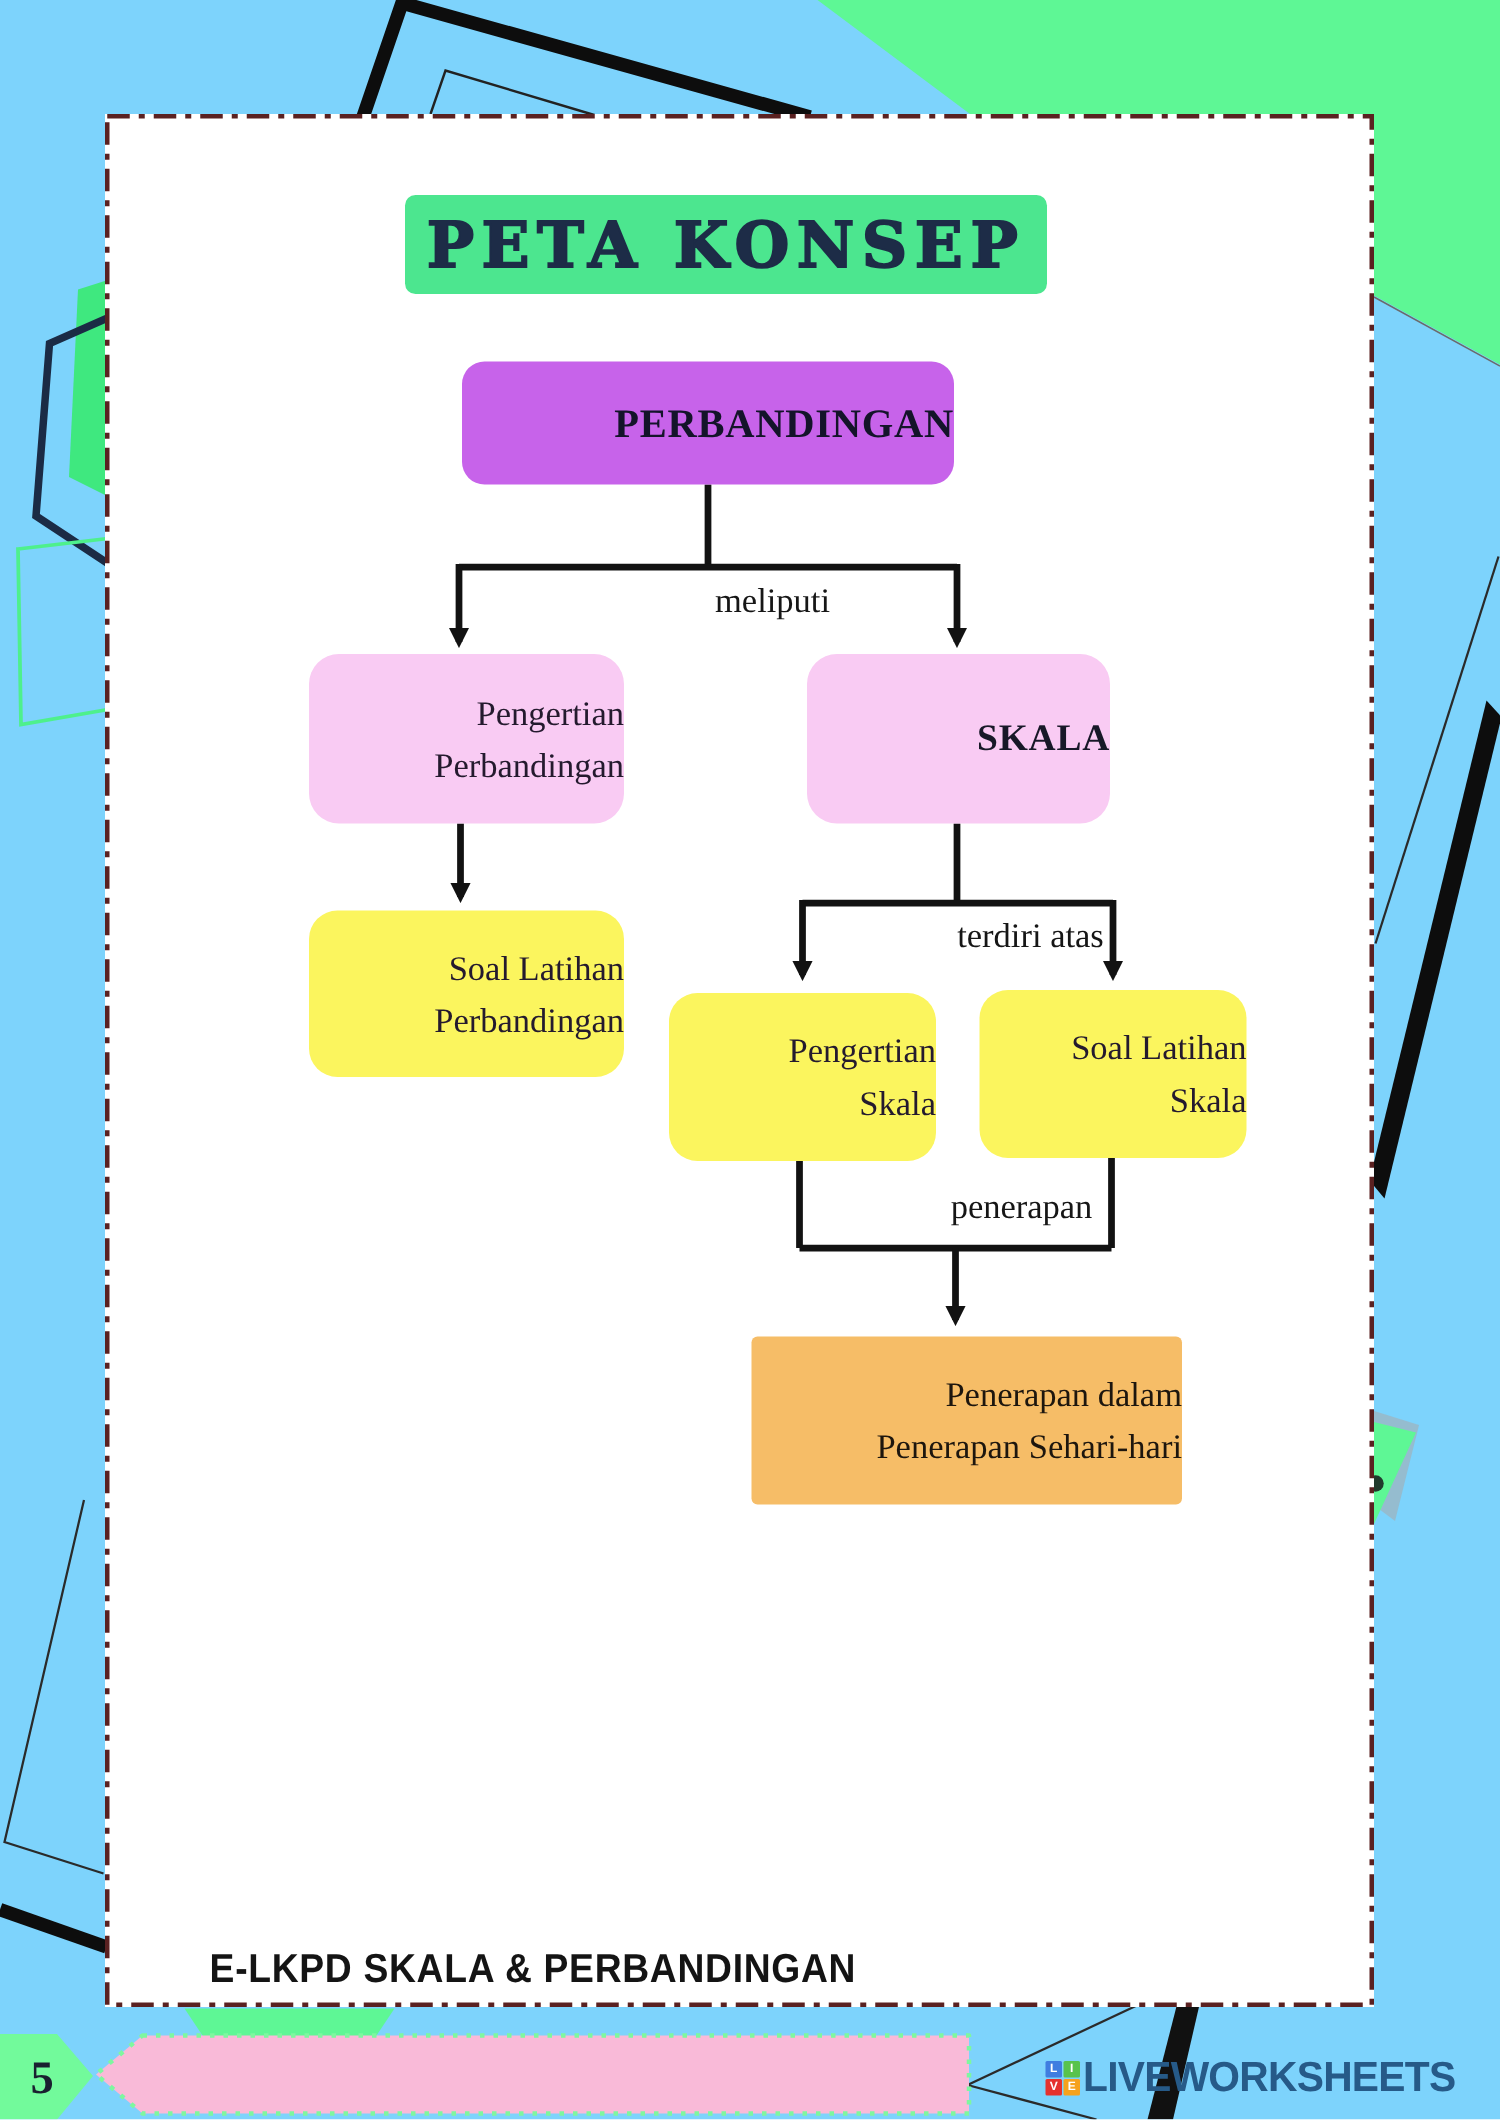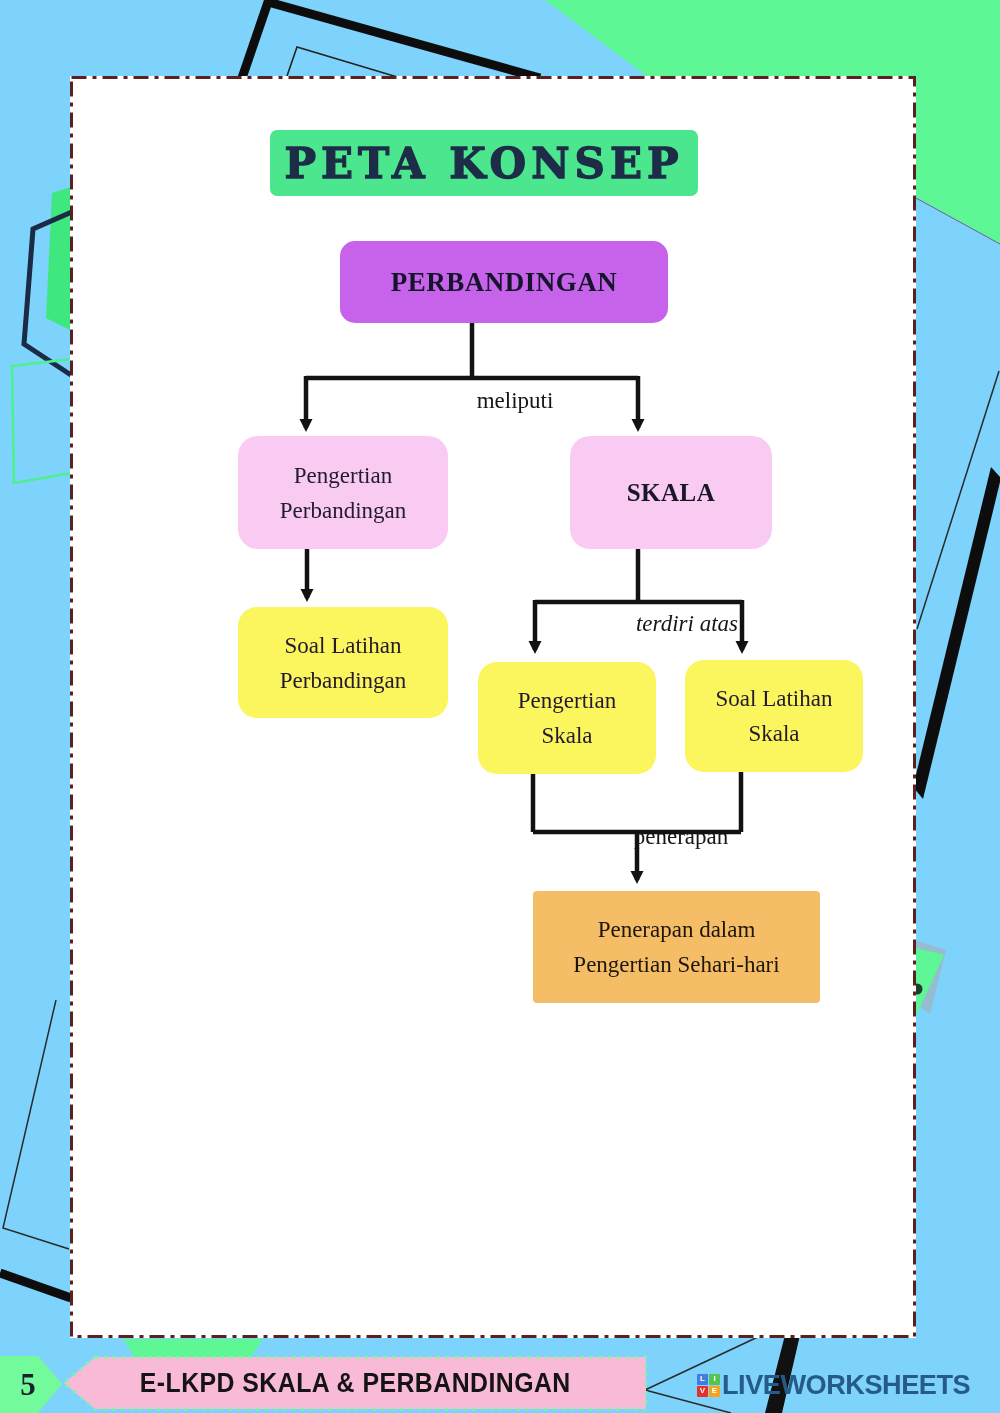--- a/index.html
+++ b/index.html
@@ -11,44 +11,44 @@
   #diagram-lines{z-index:2;}
   .abs{position:absolute;z-index:3;}
 
   
   .title-banner{left:270px;top:130px;width:428px;height:66px;background:#4ce68f;border-radius:7px;
     display:flex;align-items:center;justify-content:center;}
   .title-banner span{font-family:"DejaVu Serif",serif;font-weight:900;font-size:42px;letter-spacing:5px;
     color:#1d2c47;-webkit-text-stroke:1.3px #1d2c47;}
 
   
-  .node{display:flex;flex-direction:column;align-items:center;justify-content:center;text-align:center;
-    color:#241a2e;font-size:23px;line-height:35px;margin-left:32px;}
+  .node{display:flex;flex-direction:column;align-items:flex-end;justify-content:center;text-align:center;
+    color:#241a2e;font-size:23px;line-height:35px;}
   .node-root{left:308px;top:241px;width:328px;height:82px;background:#c763ea;border-radius:15px;
     font-weight:bold;font-size:27px;color:#14142a;letter-spacing:.5px;}
   .node-pink{background:#f9cbf3;border-radius:20px;}
   .node-yellow{background:#fbf55e;border-radius:19px;}
   .node-orange{background:#f6bd67;border-radius:4px;}
   .n-pp{left:206px;top:436px;width:210px;height:113px;}
   .n-skala{left:538px;top:436px;width:202px;height:113px;font-weight:bold;font-size:25px;color:#181828;letter-spacing:.5px;}
   .n-slp{left:206px;top:607px;width:210px;height:111px;}
   .n-ps{left:446px;top:662px;width:178px;height:112px;}
   .n-sls{left:653px;top:660px;width:178px;height:112px;}
   .n-pen{left:501px;top:891px;width:287px;height:112px;color:#1d160e;}
 
   
   .edge-label{transform:translateX(-50%);font-size:23px;color:#161616;white-space:nowrap;margin-left:44px;}
   .el-meliputi{left:471px;top:388px;}
-  .el-terdiri{left:643px;top:611px;font-style:italic;}
-  .el-penerapan{left:637px;top:824px;}
+  .el-terdiri{left:643px;top:611px;}
+  .el-penerapan{left:637px;top:792px;}
 
   
   .page-number{left:0;top:1357px;width:56px;height:56px;display:flex;align-items:center;justify-content:center;
     font-weight:bold;font-size:31px;color:#1a2030;}
-  .footer-banner-text{left:64px;top:1357px;width:582px;height:52px;display:flex;align-items:center;justify-content:center;}
+  .footer-banner-text{left:64px;top:1286px;width:582px;height:52px;display:flex;align-items:center;justify-content:center;}
   .footer-banner-text span{font-family:"Liberation Sans",sans-serif;font-weight:800;font-size:27px;
     letter-spacing:.5px;color:#141414;transform:scaleX(.92);white-space:nowrap;}
   .live-logo{left:697px;top:1369px;display:flex;align-items:center;gap:2px;}
   .logo-grid{display:grid;grid-template-columns:11px 11px;grid-template-rows:11px 11px;gap:1px;}
   .logo-sq{display:flex;align-items:center;justify-content:center;color:#fff;
     font-family:"Liberation Sans",sans-serif;font-weight:bold;font-size:8px;line-height:1;border-radius:1px;}
   .sq-l{background:#3f7de0;} .sq-i{background:#58c34c;} .sq-v{background:#e5312e;} .sq-e{background:#f6a21d;}
   .logo-text{font-family:"Liberation Sans",sans-serif;font-weight:800;font-size:28px;color:#265a88;
     letter-spacing:-0.5px;transform:scaleX(.97);transform-origin:left center;}
 </style>
@@ -133,21 +133,21 @@
     <span>Skala</span>
   </div>
 
   <div class="abs node node-yellow n-sls">
     <span>Soal Latihan</span>
     <span>Skala</span>
   </div>
 
   <div class="abs node node-orange n-pen">
     <span>Penerapan dalam</span>
-    <span>Pengertian Sehari-hari</span>
+    <span>Penerapan Sehari-hari</span>
   </div>
 
   <div class="abs edge-label el-meliputi">meliputi</div>
   <div class="abs edge-label el-terdiri">terdiri atas</div>
   <div class="abs edge-label el-penerapan">penerapan</div>
 
   <div class="abs page-number">5</div>
 
   <div class="abs footer-banner-text">
     <span>E-LKPD SKALA &amp; PERBANDINGAN</span>

